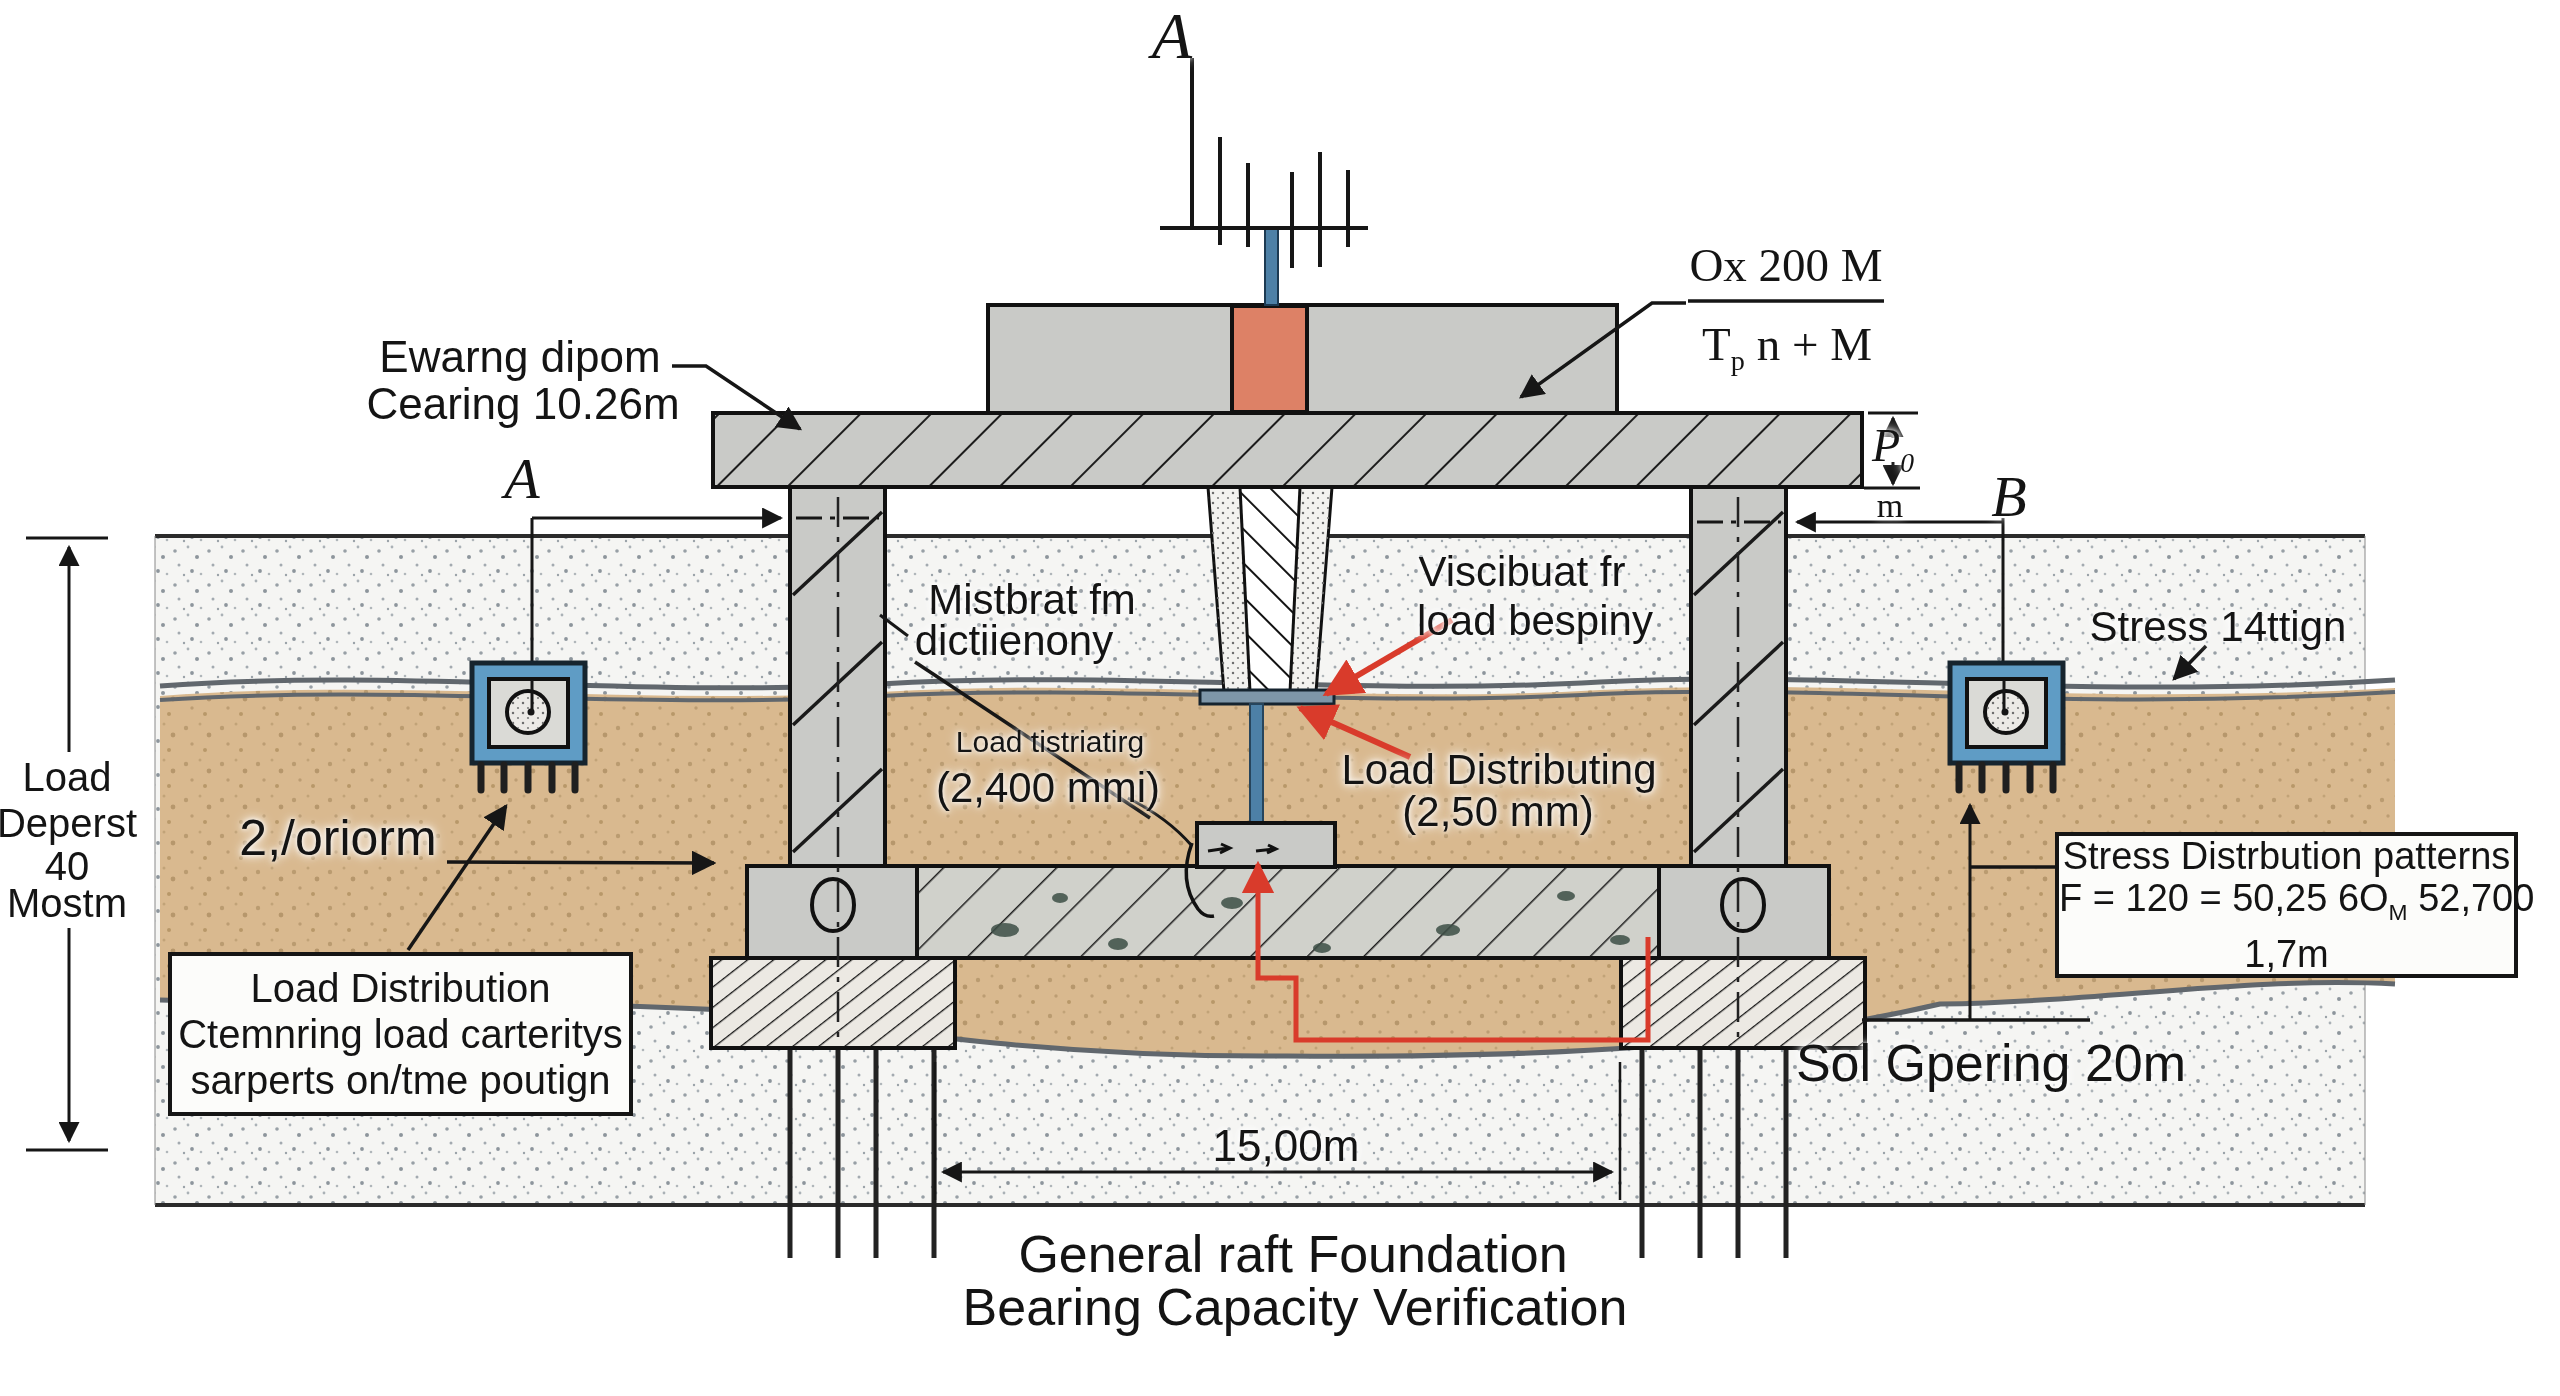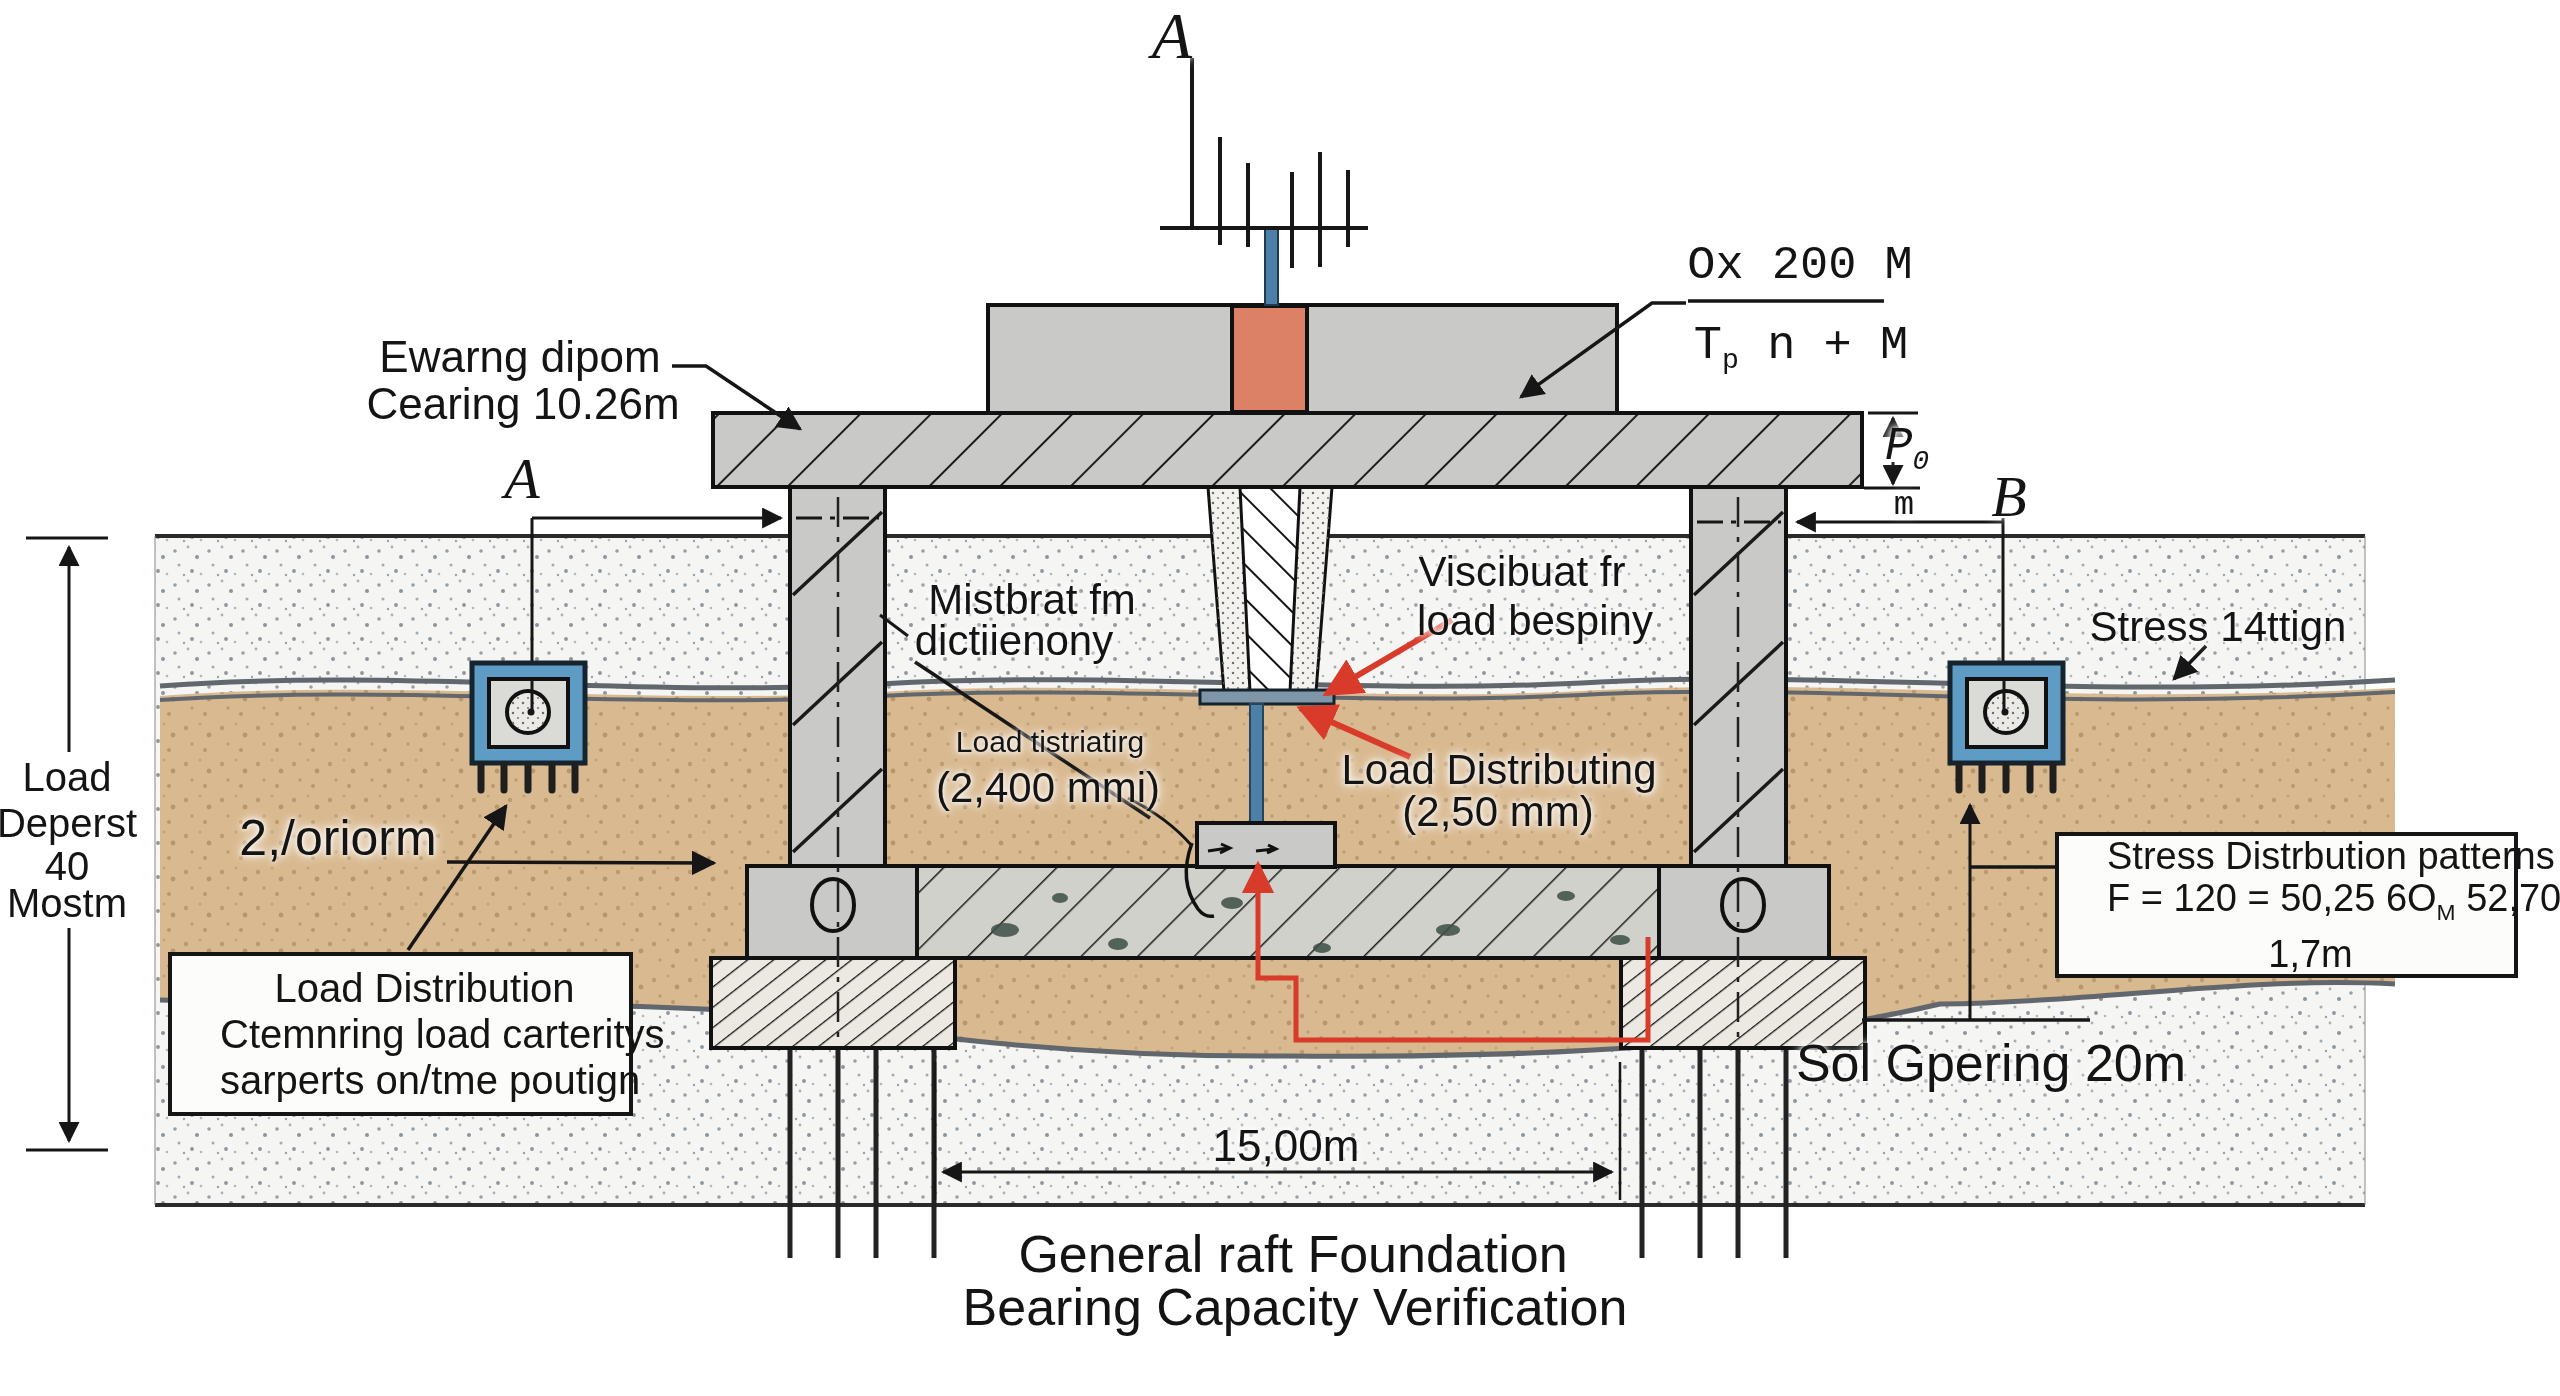--- a/index.html
+++ b/index.html
@@ -3,25 +3,25 @@
 <meta charset="utf-8">
 <style>
   html,body{margin:0;padding:0;background:#ffffff;}
   #stage{position:relative;width:2560px;height:1396px;background:#ffffff;overflow:hidden;
          font-family:"Liberation Sans",sans-serif;}
   svg{position:absolute;left:0;top:0;}
   .lbl{position:absolute;transform:translate(-50%,-50%);font-size:44px;color:#141414;
        white-space:nowrap;line-height:1.05;z-index:5;
        text-shadow:0 0 9px rgba(255,255,255,.95),0 0 4px rgba(255,255,255,.9),0 0 14px rgba(255,255,255,.8);}
   .it{font-family:"Liberation Serif",serif;font-style:italic;}
-  .serif{font-family:Liberation Mono, monospace;margin-left:14px;}
+  .serif{font-family:Liberation Serif, serif;}
   sub{font-size:60%;}
   .callout-box{position:absolute;background:#fcfcfa;border:4px solid #151515;z-index:6;
        color:#141414;text-align:center;display:flex;flex-direction:column;justify-content:center;}
-  .callout-box div{white-space:nowrap;padding-left:48px;}
+  .callout-box div{white-space:nowrap;}
 </style>
 </head>
 <body>
 
 <div id="stage">
 
 <svg width="2560" height="1396" viewBox="0 0 2560 1396">
   <defs>
     <marker id="ah" viewBox="0 0 10 10" refX="9" refY="5" markerWidth="7" markerHeight="7" orient="auto-start-reverse">
       <path d="M0,0 L10,5 L0,10 z" fill="#161616"></path>

